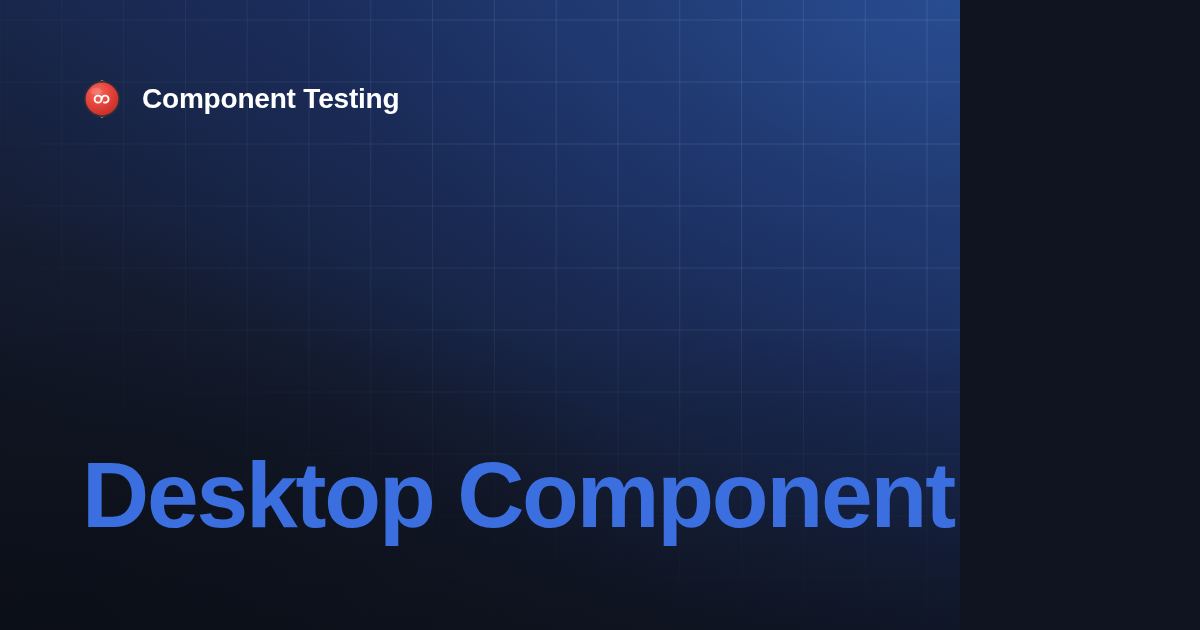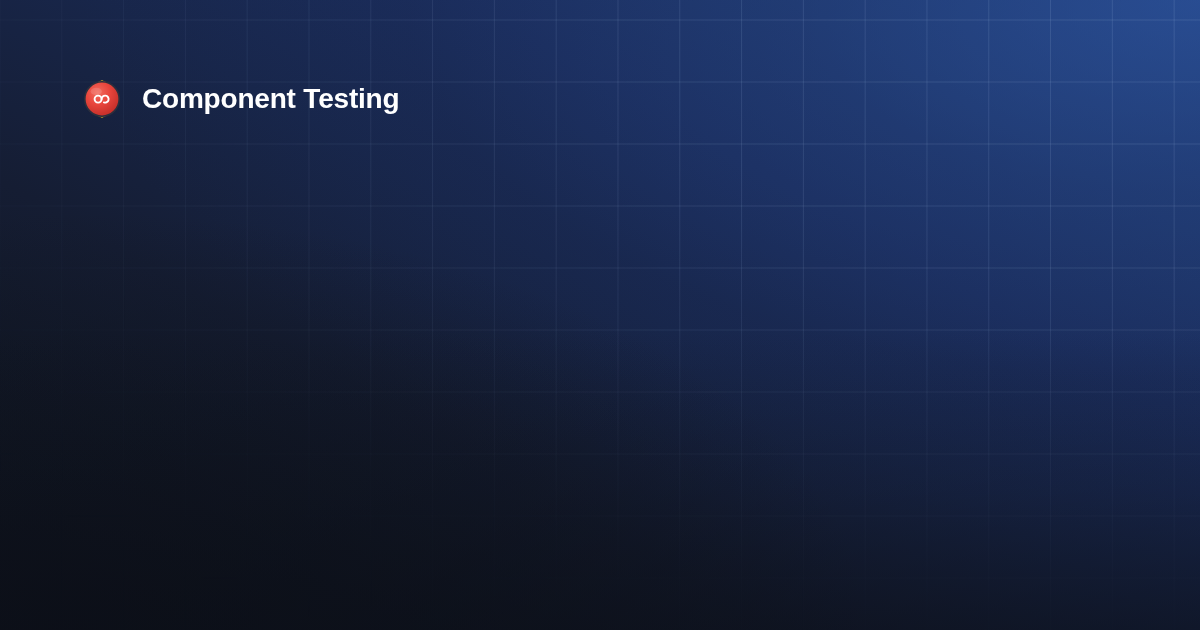--- a/index.html
+++ b/index.html
@@ -7,21 +7,21 @@
     margin: 0;
     padding: 0;
     background: #0f1420;
   }
   body {
     font-family: "Liberation Sans", sans-serif;
   }
 
   .og-card {
     position: relative;
-    width: 1200px;
+    width: 960px;
     height: 630px;
     overflow: hidden;
     background: #141a28;
   }
 
   
   .bg-base {
     position: absolute;
     inset: 0;
     background:
@@ -158,14 +158,15 @@
         <ellipse cx="14.2" cy="12.4" rx="5.6" ry="3.6" fill="#ffffff" opacity="0.14"></ellipse>
 
         <circle cx="16.1" cy="20.1" r="3.5" fill="none" stroke="#ffffff" stroke-width="1.9"></circle>
         <path d="M19.6 20.1 a3.5 3.5 0 1 1 2.3 3.3" fill="none" stroke="#ffffff" stroke-width="1.9" stroke-linecap="round"></path>
       </svg>
     </span>
 
     <span class="brand-title">Component Testing</span>
   </div>
 
+  <div class="main-title">Desktop Component</div>
 
 </div>
 
 </body></html>

